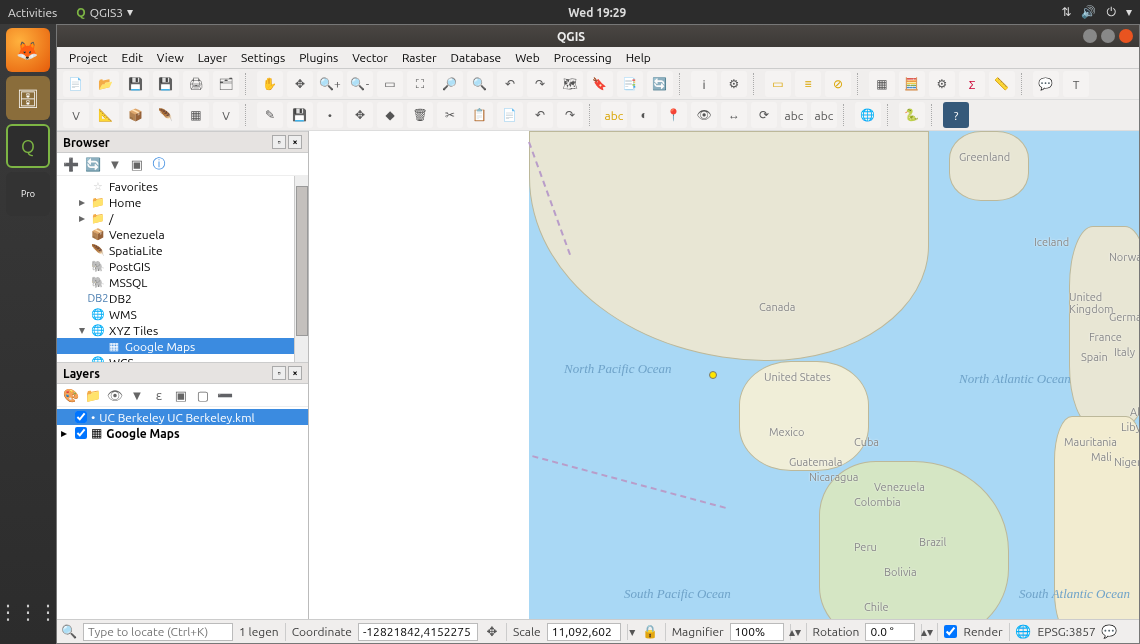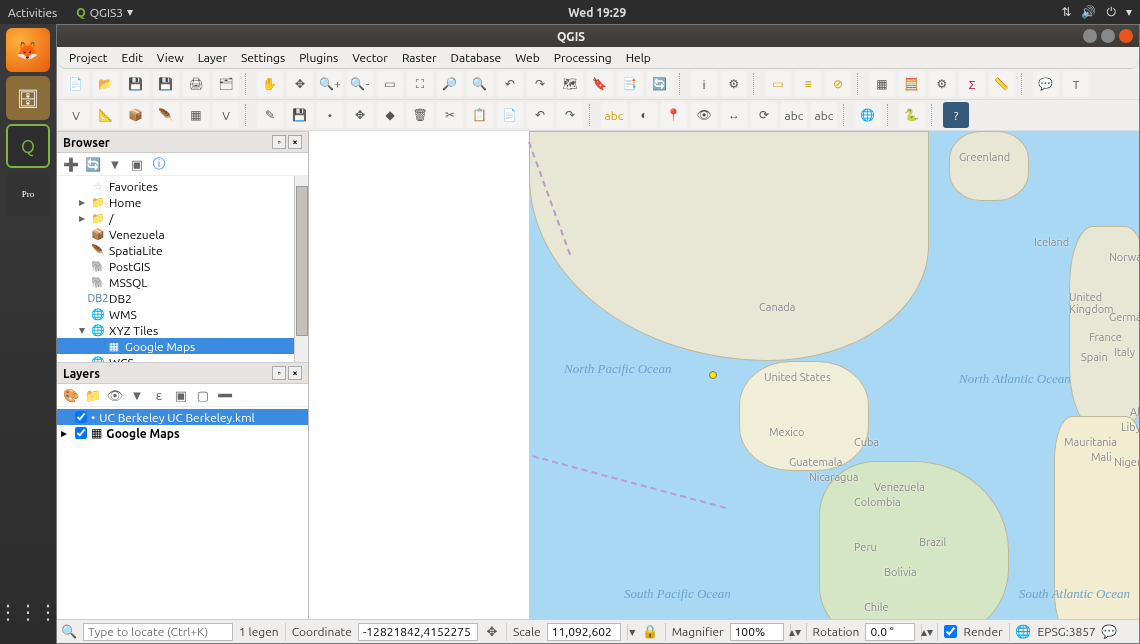--- a/index.html
+++ b/index.html
@@ -11,32 +11,32 @@
 .ubuntu-panel .app { display: flex; align-items: center; gap: 4px; }
 .ubuntu-panel .center { flex: 1; text-align: center; font-weight: bold; }
 .ubuntu-panel .right { display: flex; gap: 10px; align-items: center; }
 
 
 .launcher { position: absolute; left: 0; top: 24px; width: 56px; height: 620px; background: linear-gradient(#3a3a3a,#2c2c2c); display: flex; flex-direction: column; align-items: center; padding-top: 4px; gap: 4px; }
 .launcher .licon { width: 44px; height: 44px; border-radius: 6px; display:flex; align-items:center; justify-content:center; color:#fff; font-size:18px; }
 .launcher .licon.ff { background: radial-gradient(circle at 30% 30%, #ffb13d, #e55b0a); }
 .launcher .licon.files { background: #8a6d3b; }
 .launcher .licon.qgis { background: #2d2d2d; border:2px solid #7db544; color:#7db544; }
-.launcher .licon.ge { background: #333; font-family: Liberation Serif, serif; }
+.launcher .licon.ge { background: #333; }
 .launcher .licon.dots { margin-top:auto; margin-bottom:10px; background:none; font-size:20px; color:#ccc; }
 
 
 .window { position: absolute; left: 56px; top: 24px; width: 1084px; height: 620px; background: #f0eeed; display:flex; flex-direction:column; border:1px solid #777; }
 .titlebar { height: 22px; background: linear-gradient(#4a4643,#3c3936); color:#eee; display:flex; align-items:center; padding: 0 6px; }
 .titlebar .title { flex:1; text-align:center; font-weight:bold; }
 .titlebar .wbtn { width:14px; height:14px; border-radius:50%; margin-left:4px; }
 .wbtn.min{background:#888}.wbtn.max{background:#888}.wbtn.close{background:#e95420}
 
 
-.menubar { height: 22px; background:#f0eeed; display:flex; align-items:center; padding:0 6px; gap:2px; border-bottom:1px solid #ccc;border-radius:9px; }
+.menubar { height: 22px; background:#f0eeed; display:flex; align-items:center; padding:0 6px; gap:2px; border-bottom:1px solid #ccc; }
 .menubar span { padding: 2px 6px; border-radius:3px; }
 
 
 .toolbar { display:flex; align-items:center; padding:2px 6px; gap:4px; border-bottom:1px solid #ddd; background:#f0eeed; flex-wrap:nowrap; }
 .tb-btn { width:26px; height:26px; border:1px solid transparent; border-radius:3px; display:flex; align-items:center; justify-content:center; font-size:15px; color:#555; background:#f5f3f2; }
 .tb-sep { width:6px; height:22px; border-left:1px dotted #aaa; margin:0 2px; }
 
 
 .main { flex:1; display:flex; min-height:0; }
 .leftpanels { width:252px; display:flex; flex-direction:column; border-right:1px solid #bbb; background:#fff; }

